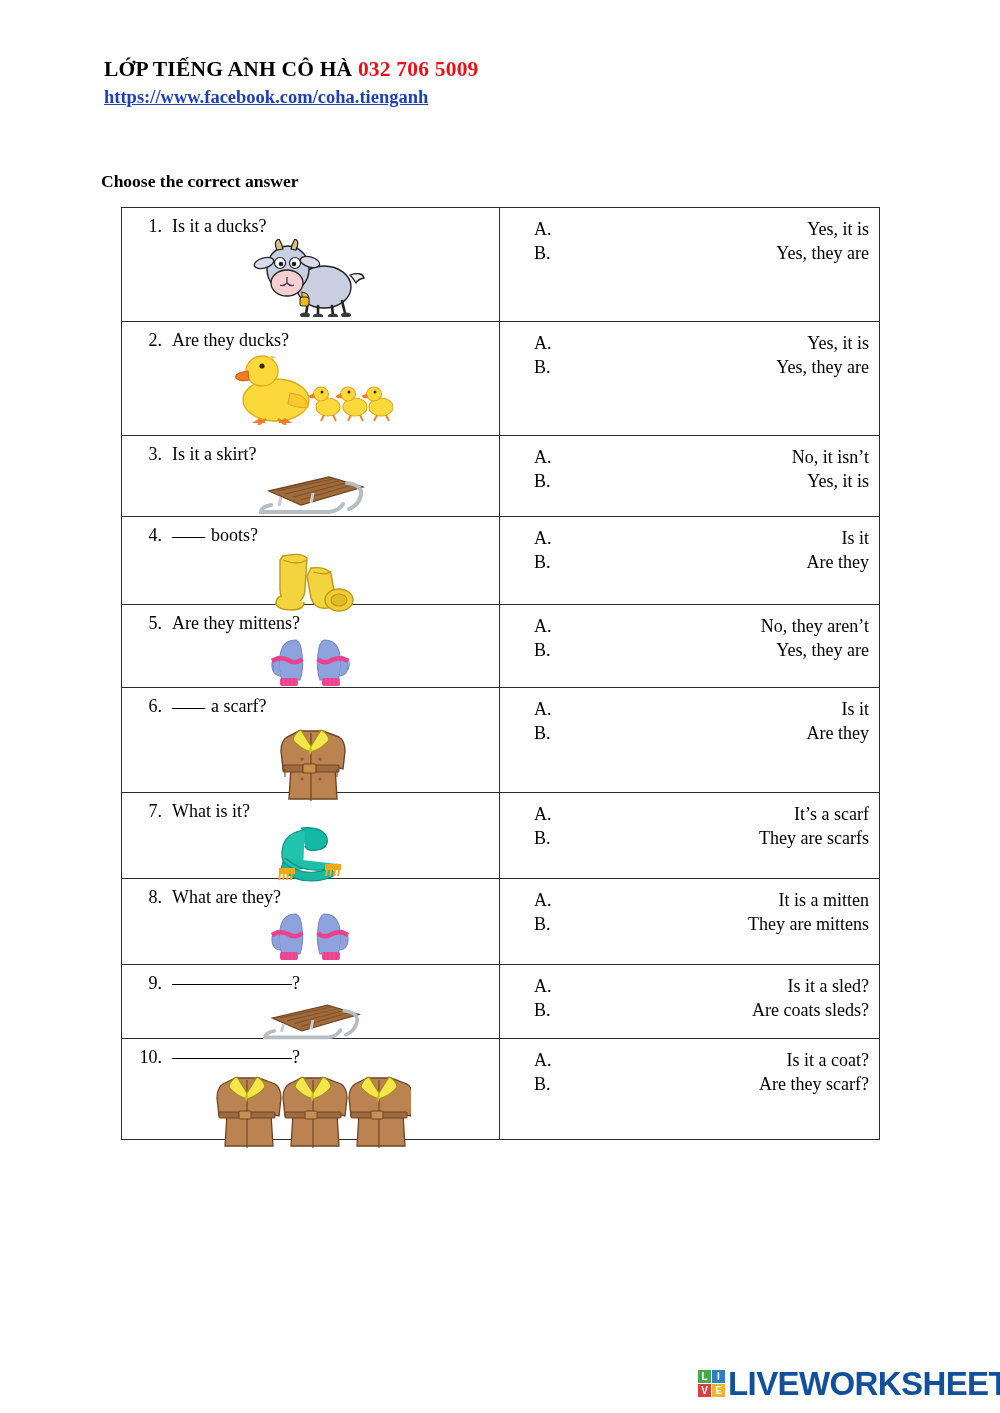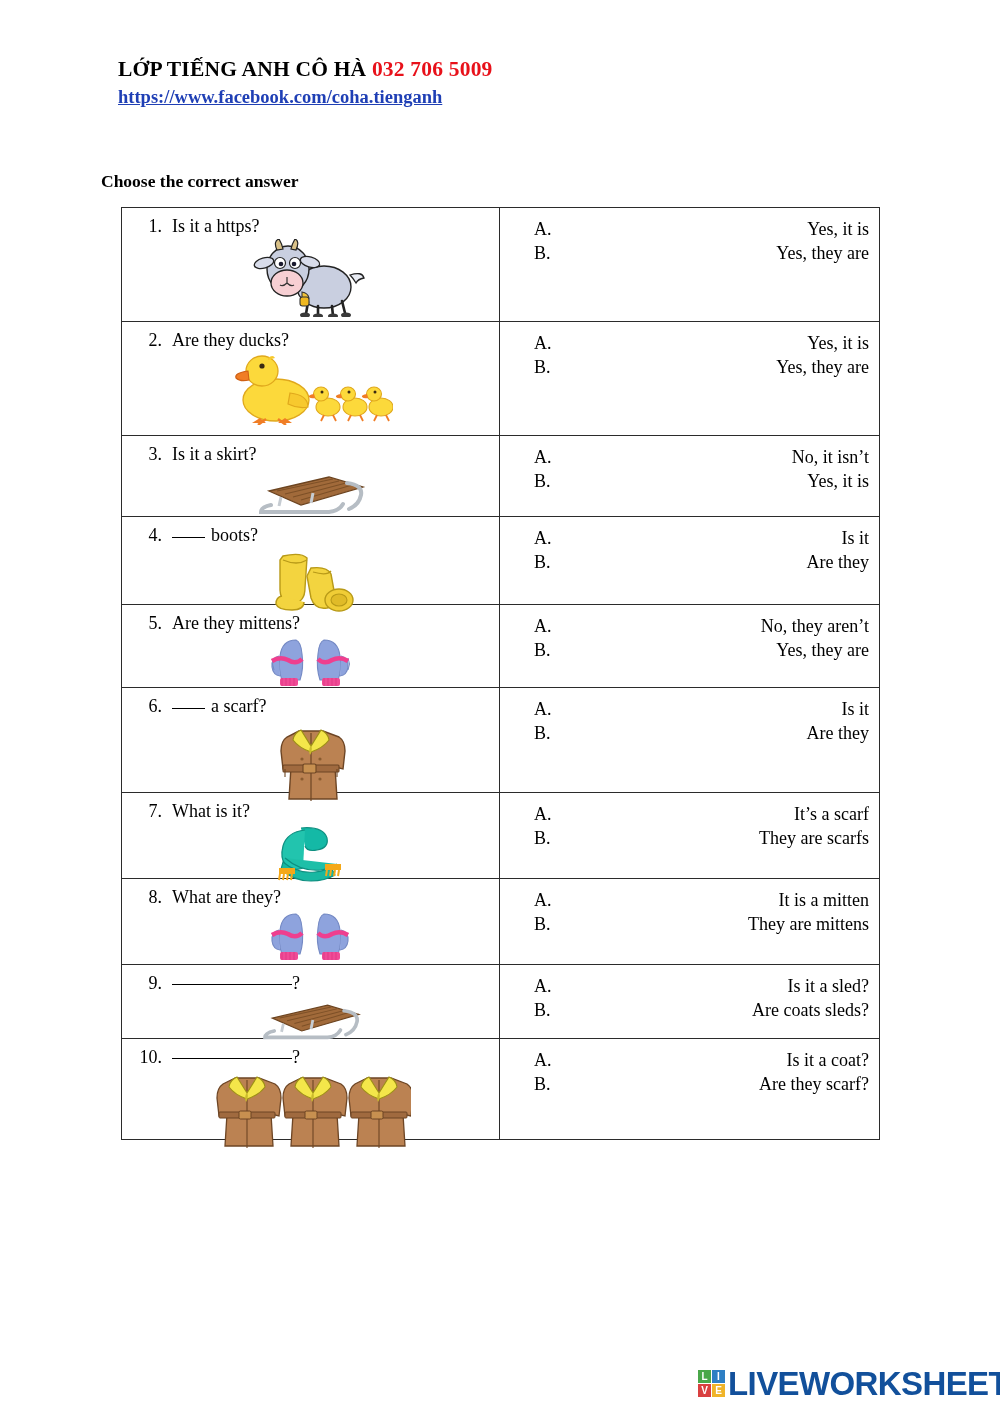--- a/index.html
+++ b/index.html
@@ -8,21 +8,21 @@
     width: 1000px;
     height: 1413px;
     background: #ffffff;
     font-family: "Liberation Serif", "DejaVu Serif", serif;
     color: #000000;
     position: relative;
     overflow: hidden;
   }
 
   
-  .header { position: absolute; left: 118px; top: 56px; }
+  .header { position: absolute; left: 104px; top: 56px; }
   .header-line1 {
     font-weight: bold;
     font-size: 21.5px;
     letter-spacing: 0.2px;
     white-space: nowrap;
     line-height: 1.25;
   }
   .phone { color: #e8111a; }
   .header-line2 {
     font-weight: bold;
@@ -152,21 +152,21 @@
       <col class="col-q">
       <col class="col-a">
     </colgroup>
   <tbody>
 
   <tr>
     <td>
       <div class="qcell" style="height:113px">
         <div class="qline">
           <span class="qnum">1.</span>
-          <span class="qtext">Is it a https?</span>
+          <span class="qtext">Is it a ducks?</span>
         </div>
         <div class="art-wrap">
           <svg class="art" width="130" height="78" viewBox="0 0 130 78">
 
             <ellipse cx="78" cy="48" rx="27" ry="21" fill="#c9cfe0" stroke="#222" stroke-width="1.4"></ellipse>
 
             <path d="M104 36 q12 -4 14 3 q-6 1 -8 5 q-3 -5 -6 -8z" fill="#e8ebf3" stroke="#222" stroke-width="1.3"></path>
 
             <path d="M62 63 l-2 12 M72 67 l0 10 M86 67 l1 10 M96 62 l3 12" stroke="#222" stroke-width="2.6" fill="none" stroke-linecap="round"></path>
             <ellipse cx="59" cy="76" rx="5" ry="2.6" fill="#3a3a3a"></ellipse>

